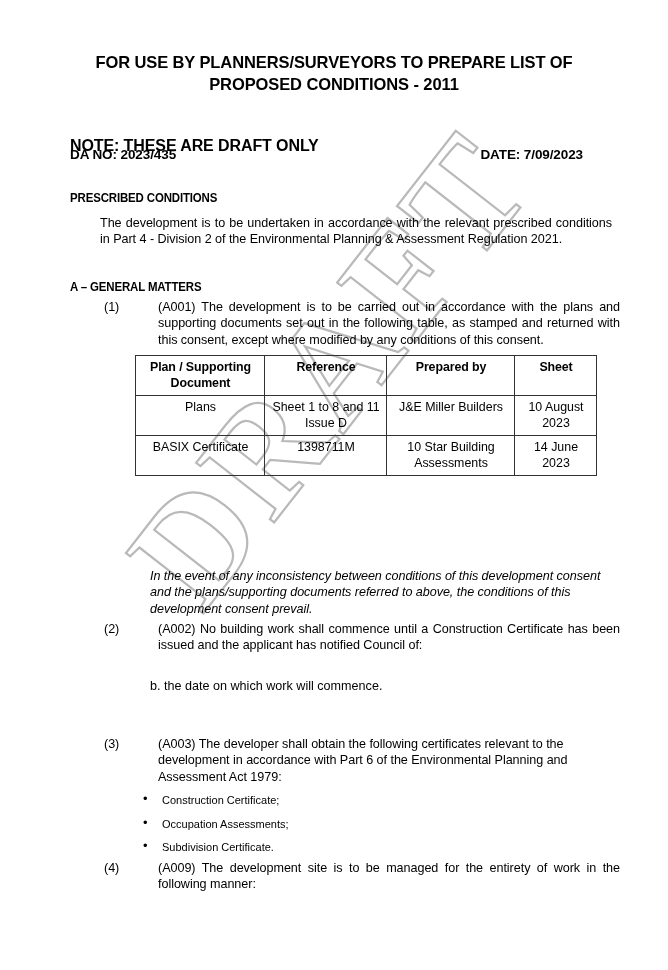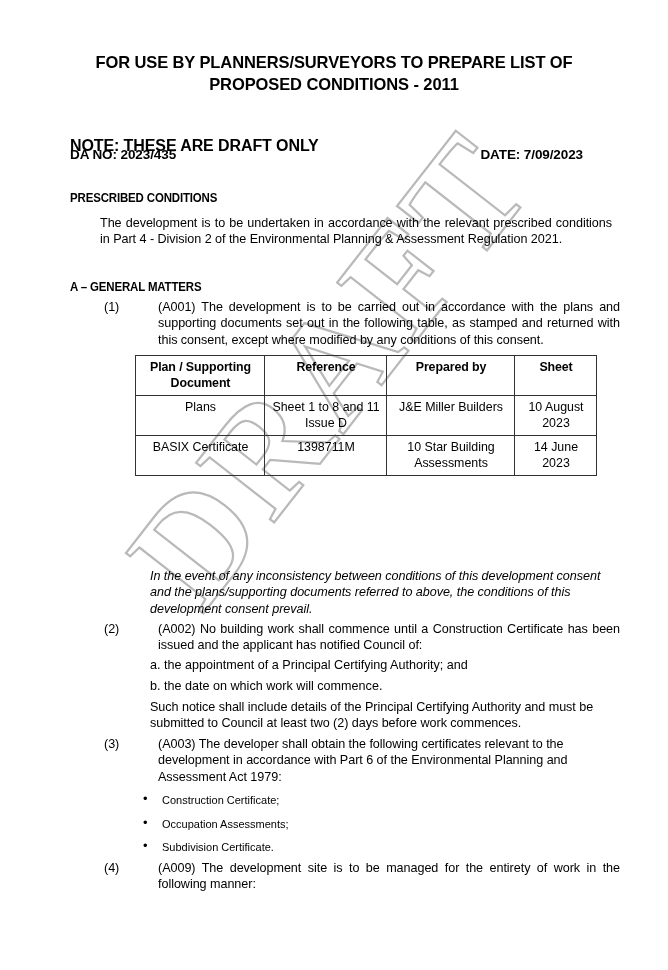--- a/index.html
+++ b/index.html
@@ -275,24 +275,22 @@
     </tbody>
   </table>
 
   <div class="para" id="p-inconsistency">In the event of any inconsistency between conditions of this development consent and the plans/supporting documents referred to above, the conditions of this development consent prevail.</div>
 
   <div class="cond" id="c2">
     <span class="num">(2)</span>
     <div class="body just">(A002) No building work shall commence until a Construction Certificate has been issued and the applicant has notified Council of:</div>
   </div>
 
-  <div class="sub-a" id="sub-a1">a.  the appointment of a Principal Certifying Authority; and</div>
   <div class="sub-a" id="sub-a2">b.  the date on which work will commence.</div>
 
-  <div class="para" id="p-notice">Such notice shall include details of the Principal Certifying Authority and must be submitted to Council at least two (2) days before work commences.</div>
 
   <div class="cond" id="c3">
     <span class="num">(3)</span>
     <div class="body">(A003) The developer shall obtain the following certificates relevant to the development in accordance with Part 6 of the Environmental Planning and Assessment Act 1979:</div>
   </div>
 
   <div class="bullet" id="b1">Construction Certificate;</div>
   <div class="bullet" id="b2">Occupation Assessments;</div>
   <div class="bullet" id="b3">Subdivision Certificate.</div>
 

